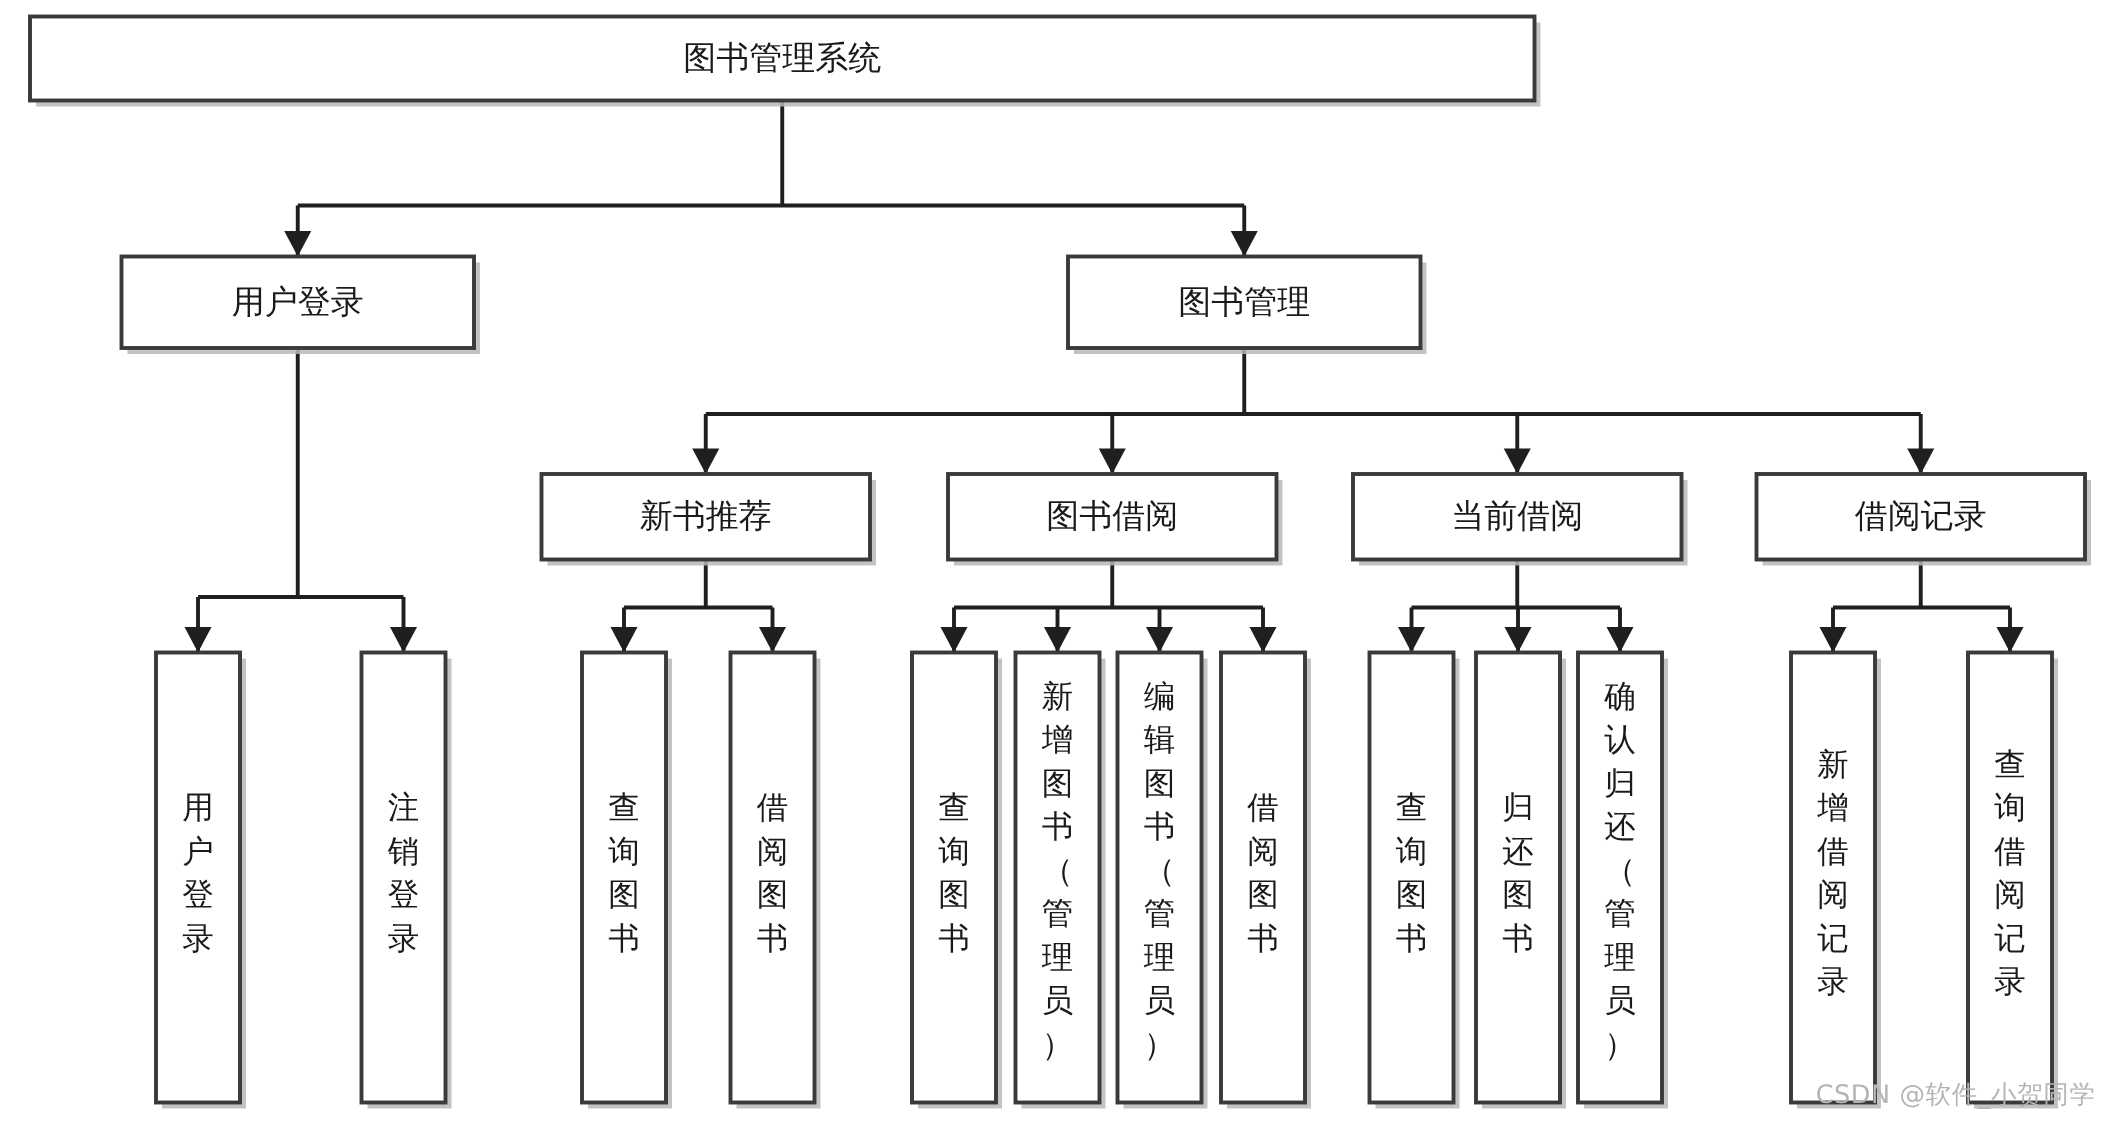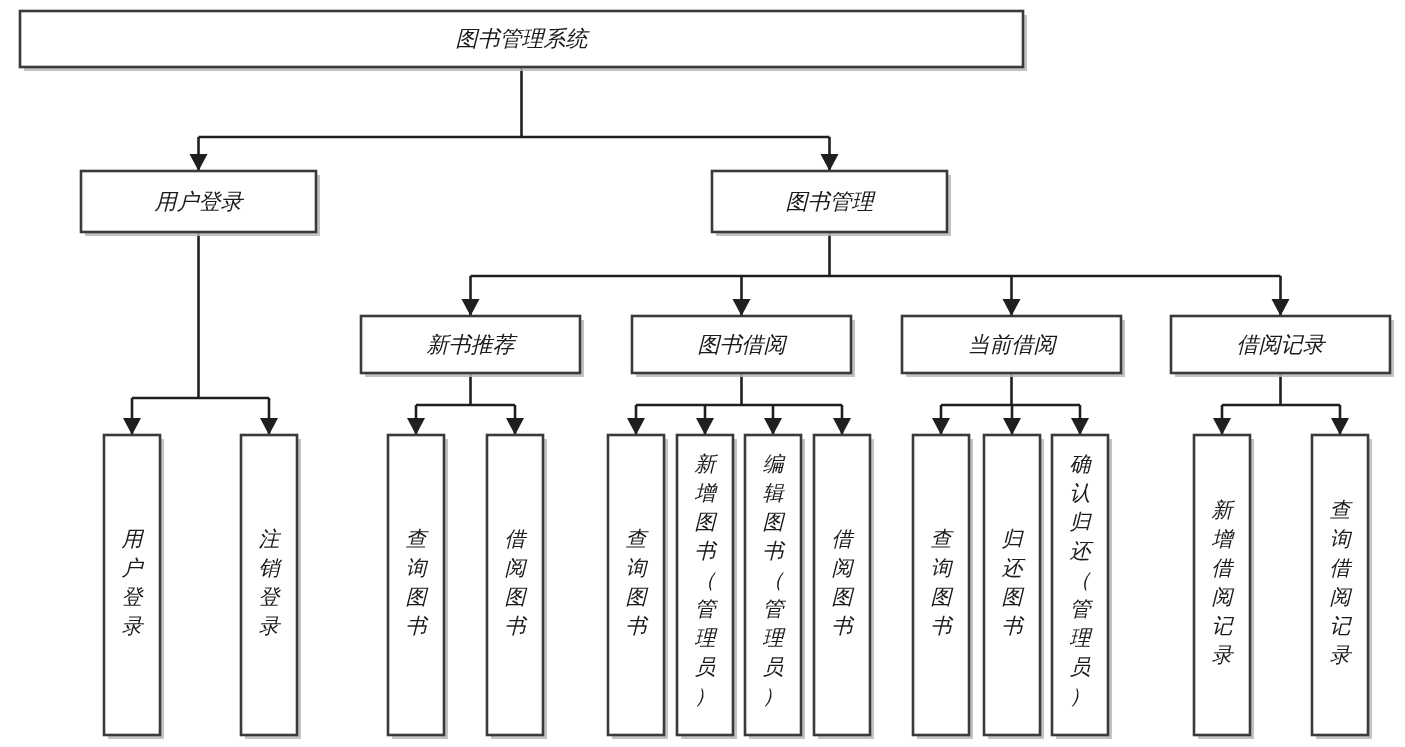--- a/index.html
+++ b/index.html
@@ -12,21 +12,20 @@
     width: 1405px;
     height: 747px;
     overflow: hidden;
     font-family: "DejaVu Sans", "Liberation Sans", sans-serif;
   }
   #diagram-root {
     position: relative;
     width: 1405px;
     height: 747px;
     background: #ffffff;
-    font-style: italic;
   }
   svg.flow {
     position: absolute;
     left: 0;
     top: 0;
     width: 1405px;
     height: 747px;
     display: block;
   }
   .node-rect {
@@ -300,13 +299,14 @@
           <rect x="1312" y="435" width="56" height="300" class="node-rect"></rect>
           <text x="1340" y="516.5" class="node-label-vertical">查</text>
           <text x="1340" y="545.5" class="node-label-vertical">询</text>
           <text x="1340" y="574.5" class="node-label-vertical">借</text>
           <text x="1340" y="603.5" class="node-label-vertical">阅</text>
           <text x="1340" y="632.5" class="node-label-vertical">记</text>
           <text x="1340" y="661.5" class="node-label-vertical">录</text>
         </g>
       </g>
   </svg>
+  <div class="watermark">CSDN @软件_小贺同学</div>
 </div>
 
 </body></html>

